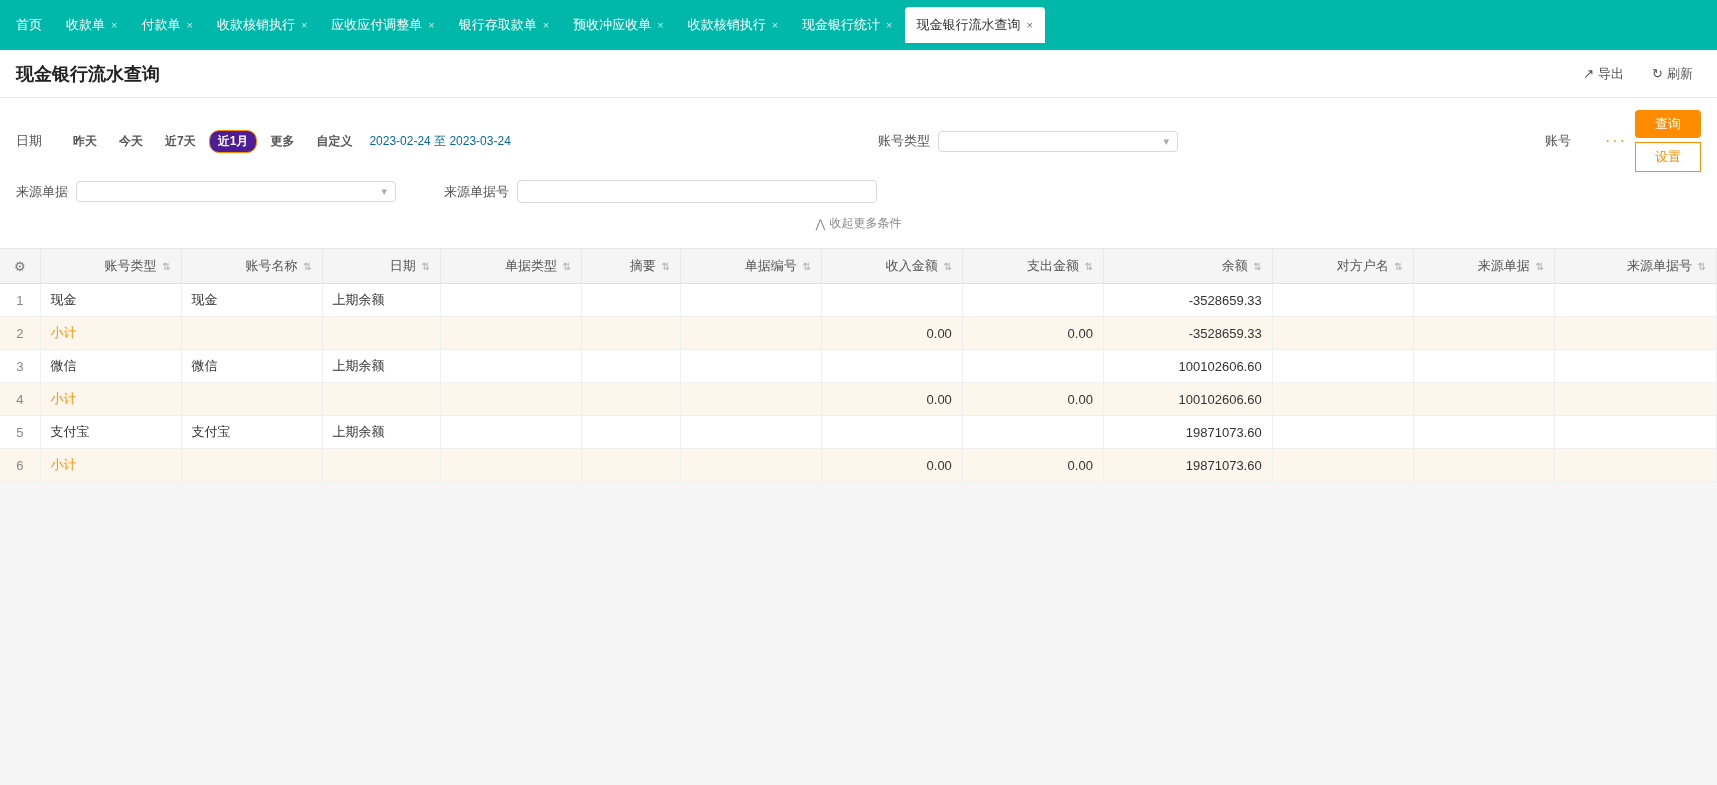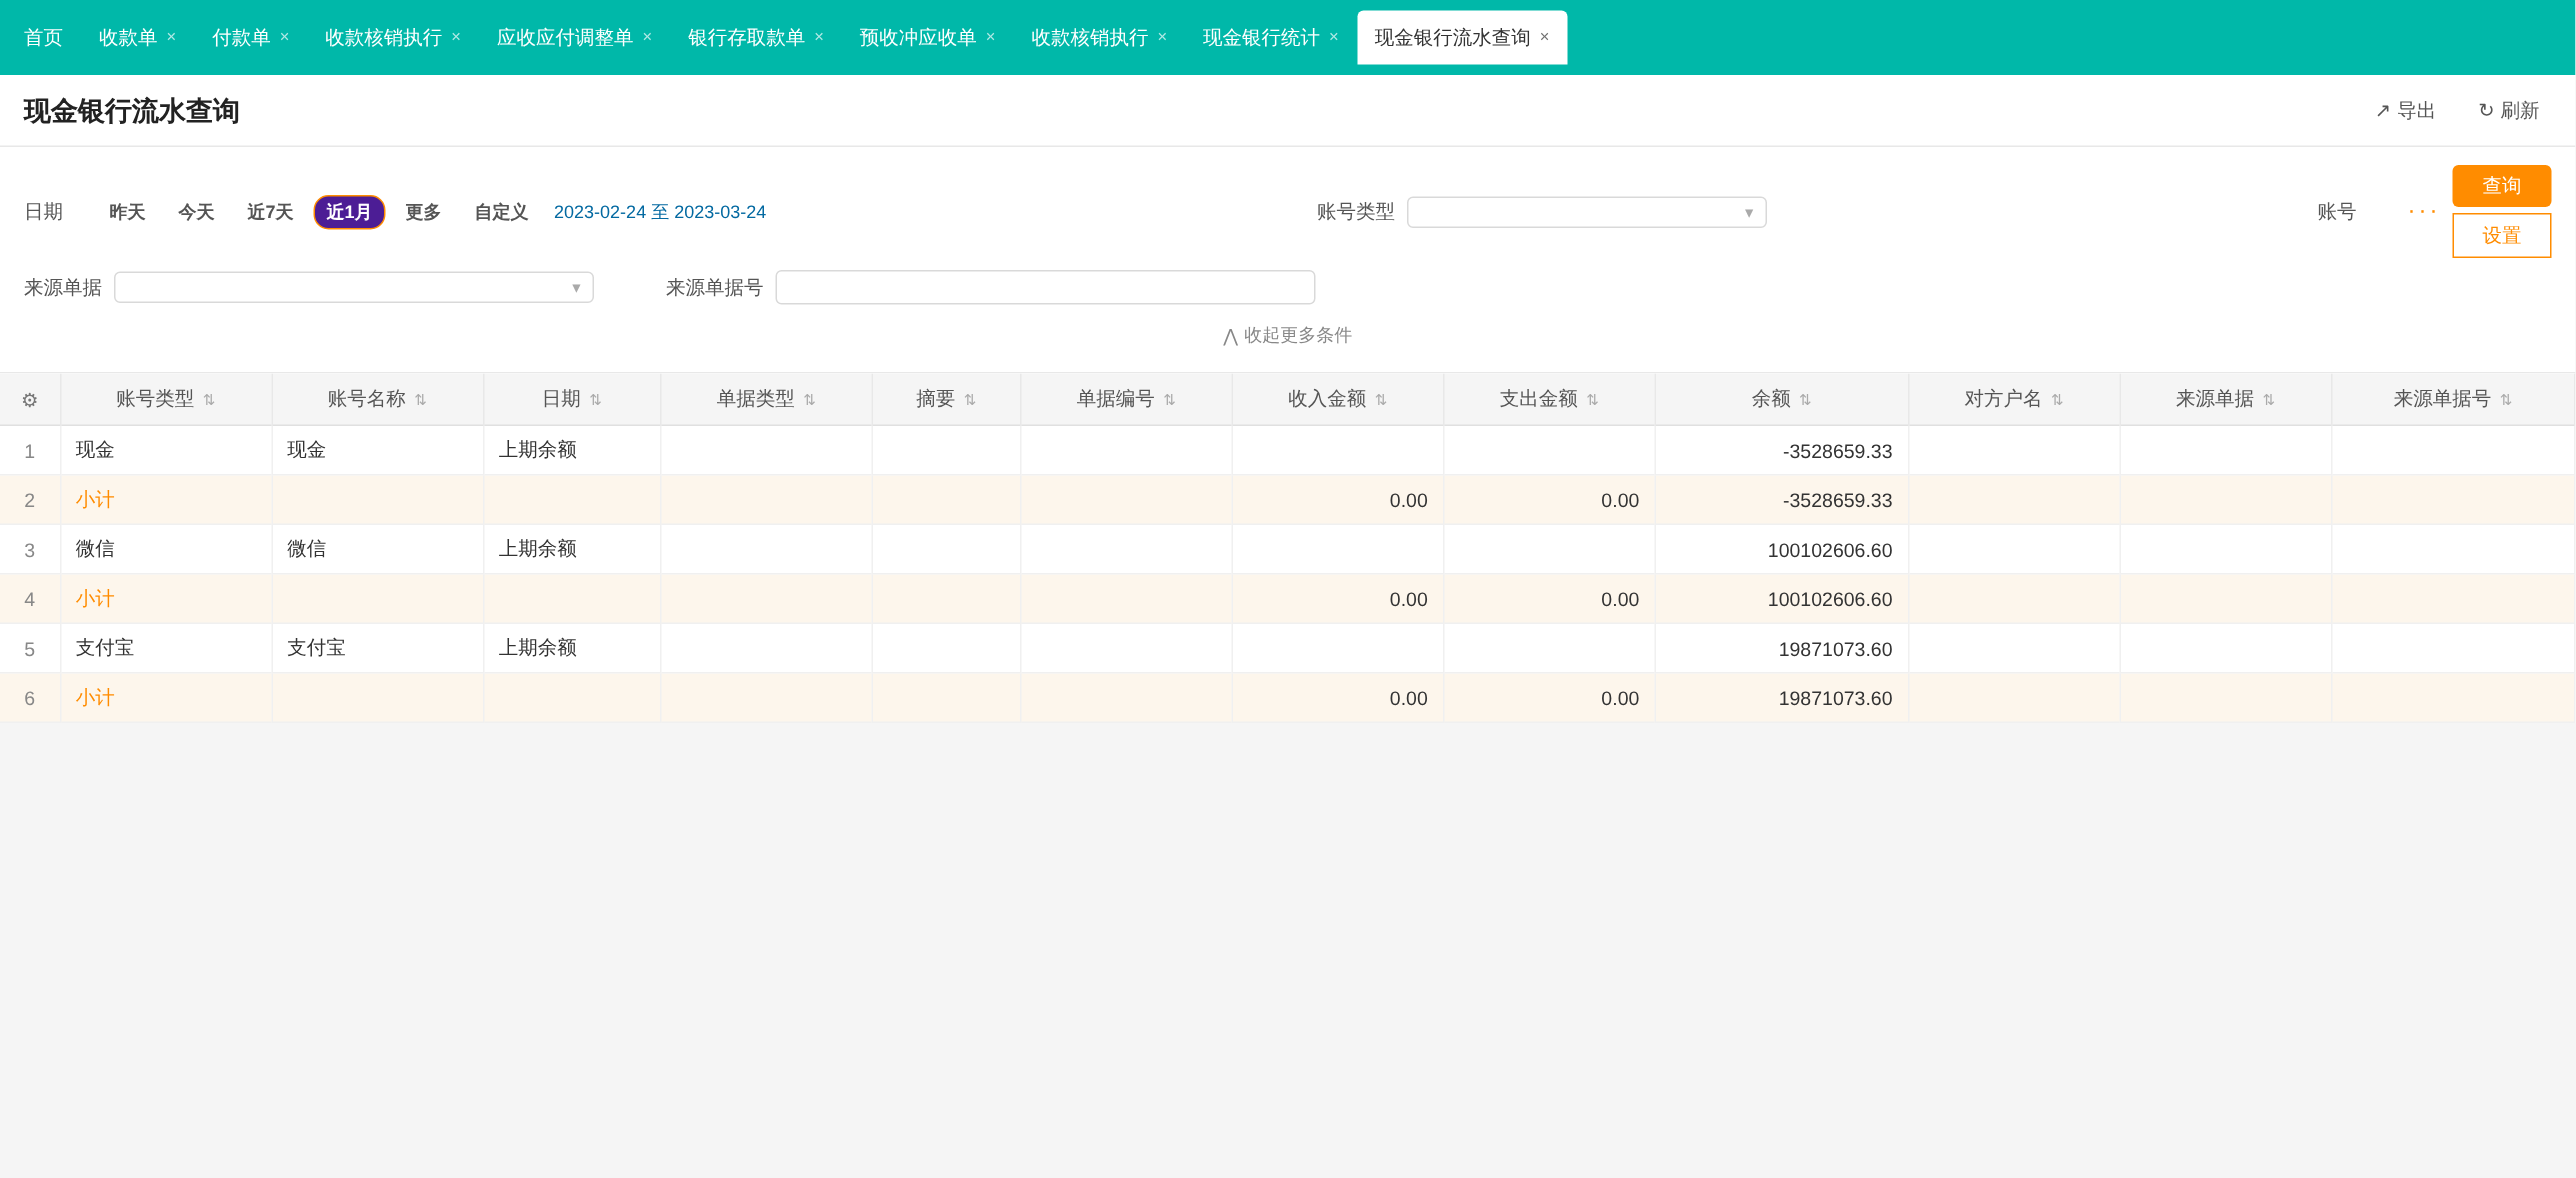--- a/index.html
+++ b/index.html
@@ -198,21 +198,21 @@
       width: 100%;
       border-collapse: collapse;
       font-size: 13px;
     }
     thead tr {
       background: #f5f5f5;
       border-bottom: 1px solid #e0e0e0;
     }
     thead th {
       padding: 8px 10px;
-      text-align: center;
+      text-align: right;
       font-weight: normal;
       color: #555;
       border-right: 1px solid #e8e8e8;
       white-space: nowrap;
       user-select: none;
       cursor: pointer;
     }
     thead th:first-child { width: 40px; text-align: center; }
     .sort-icon { color: #aaa; font-size: 10px; margin-left: 2px; }
     tbody tr {

